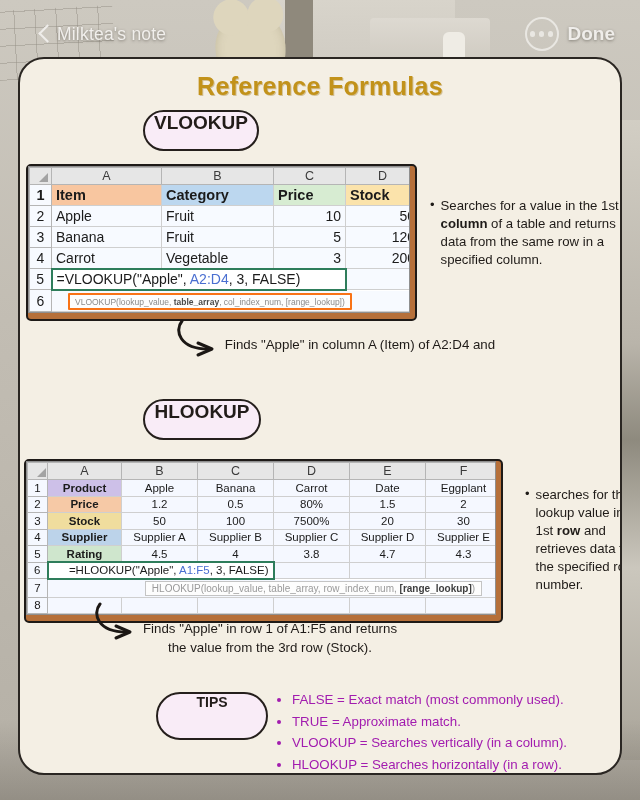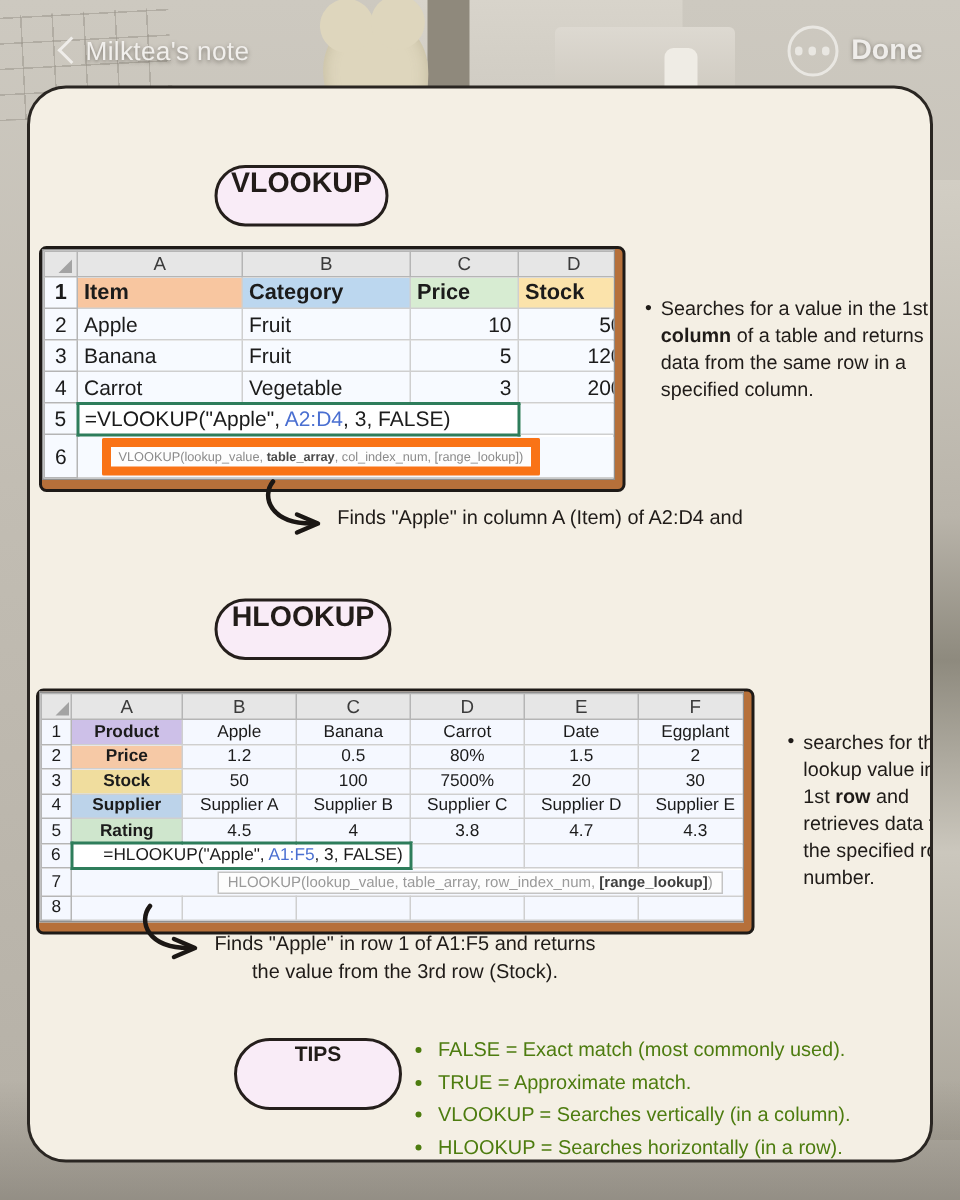--- a/index.html
+++ b/index.html
@@ -203,21 +203,21 @@
   .formula-cell {
     height: 23px; font-size: 15px; color:#1b1b1b;
     border: 2px solid #2e7d5b !important;
     background: #ffffff !important;
     padding-left: 3px;
   }
   .ref-blue { color: #4a6fd1; }
   .tooltip {
     display: inline-block;
     background: #fdfdfd;
-    border: 6px solid #f97316;
+    border: 2px solid #f97316;
     font-size: 8.5px;
     color: #8a8a8a;
     padding: 1.5px 5px;
     white-space: nowrap;
     margin-left: 12px;
     border-radius: 1px;
   }
   .tooltip b { color: #4a4a4a; }
 
   
@@ -264,21 +264,21 @@
   .cap-v { left: 190px; top: 276px; width: 300px; }
   .cap-h { left: 100px; top: 560px; width: 300px; }
 
   .arrow { position: absolute; }
   .arrow-v { left: 152px; top: 260px; }
   .arrow-h { left: 70px; top: 543px; }
 
   
   .tips-list {
     position: absolute; left: 258px; top: 630px; width: 330px;
-    font-size: 13.3px; line-height: 1.62; color: #4d7c0f;
+    font-size: 13.3px; line-height: 1.62; color: #a21caf;
   }
   .tips-list li { margin-left: 14px; }
 </style>
 </head>
 <body>
 
 <div class="backdrop">
   <div class="bd-grid"></div>
   <div class="bd-wall"></div>
   <div class="bd-door"></div>
@@ -300,20 +300,21 @@
         <i></i>
         <i></i>
         <i></i>
       </span>
     <span class="done-label">Done</span>
   </div>
 </div>
 
 <div class="note">
 
+  <div class="note-title">Reference Formulas</div>
 
   <div class="pill pill-vlookup">
     <span>VLOOKUP</span>
   </div>
 
   <div class="sheet-shell v">
     <div class="sheet">
       <table class="grid">
         <colgroup>
             <col style="width:22px">

